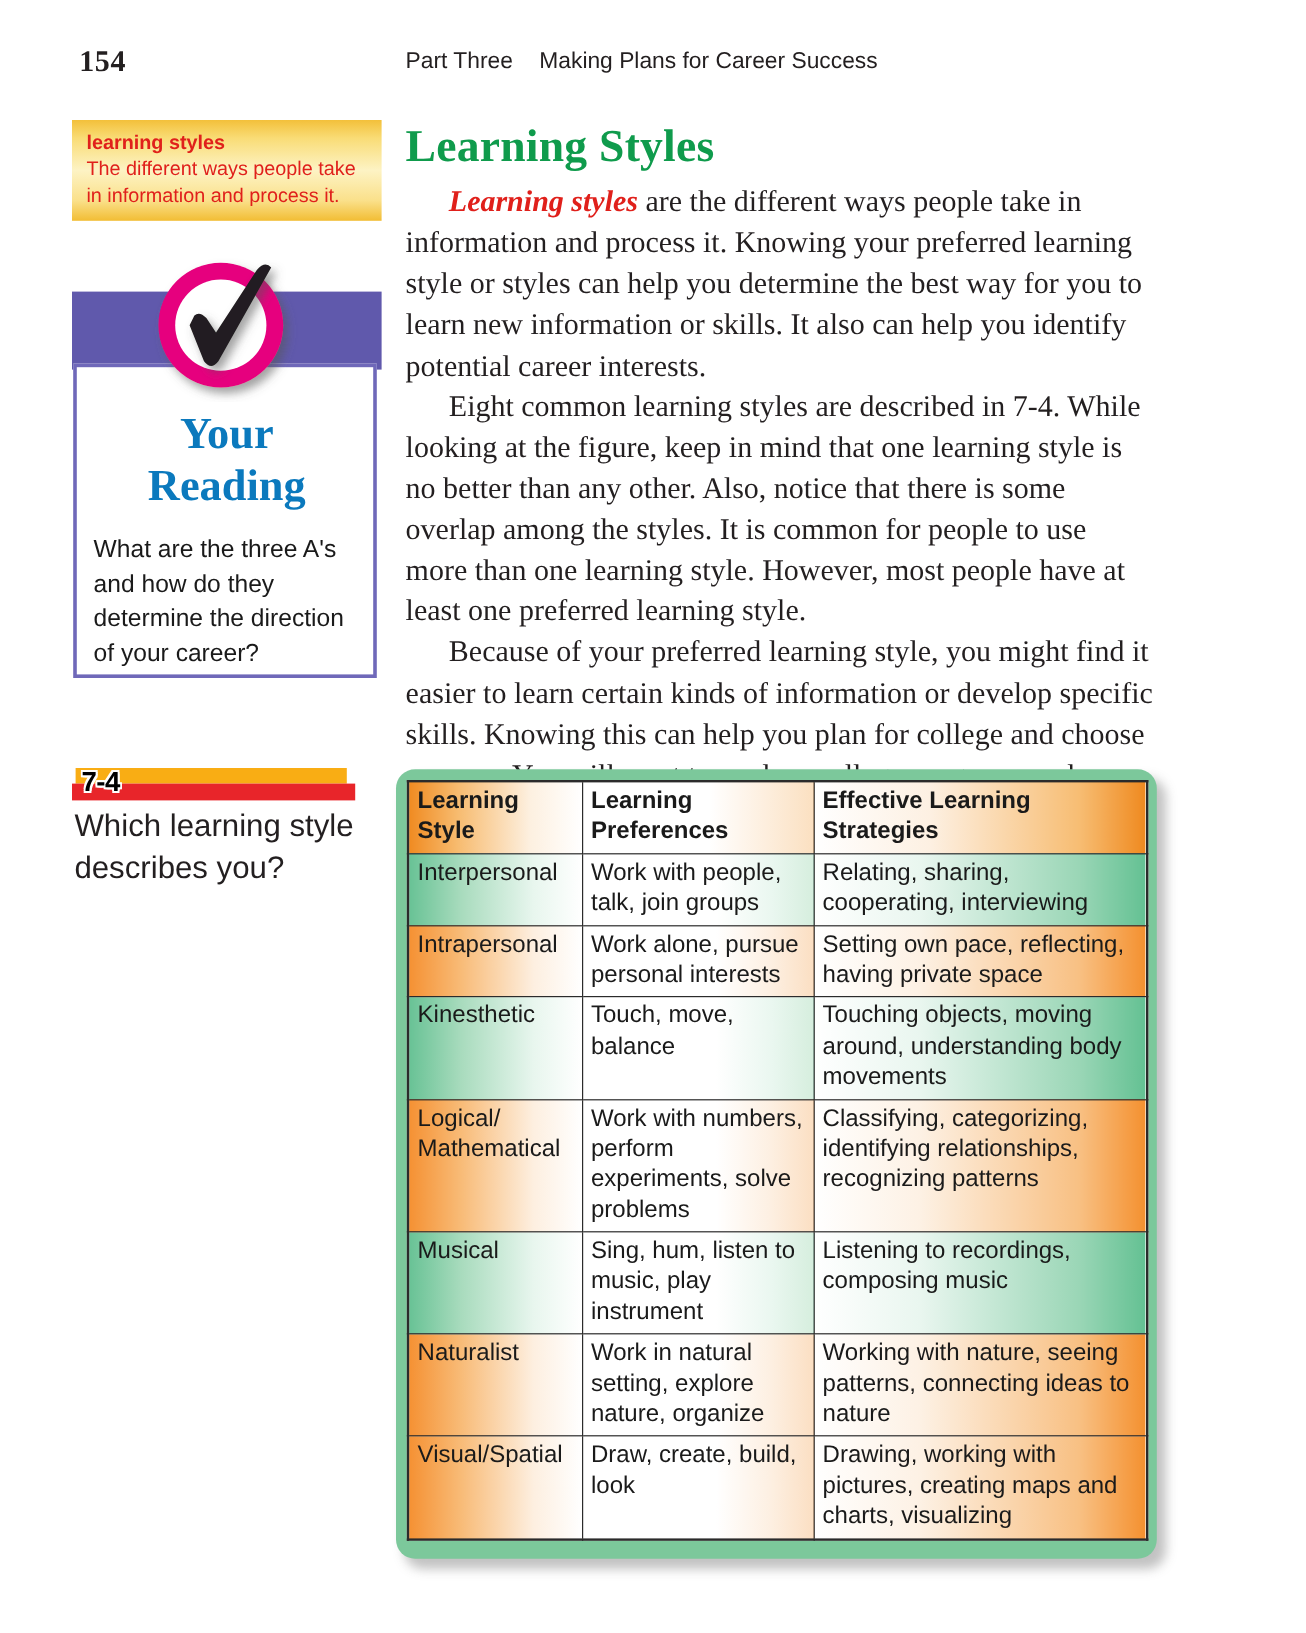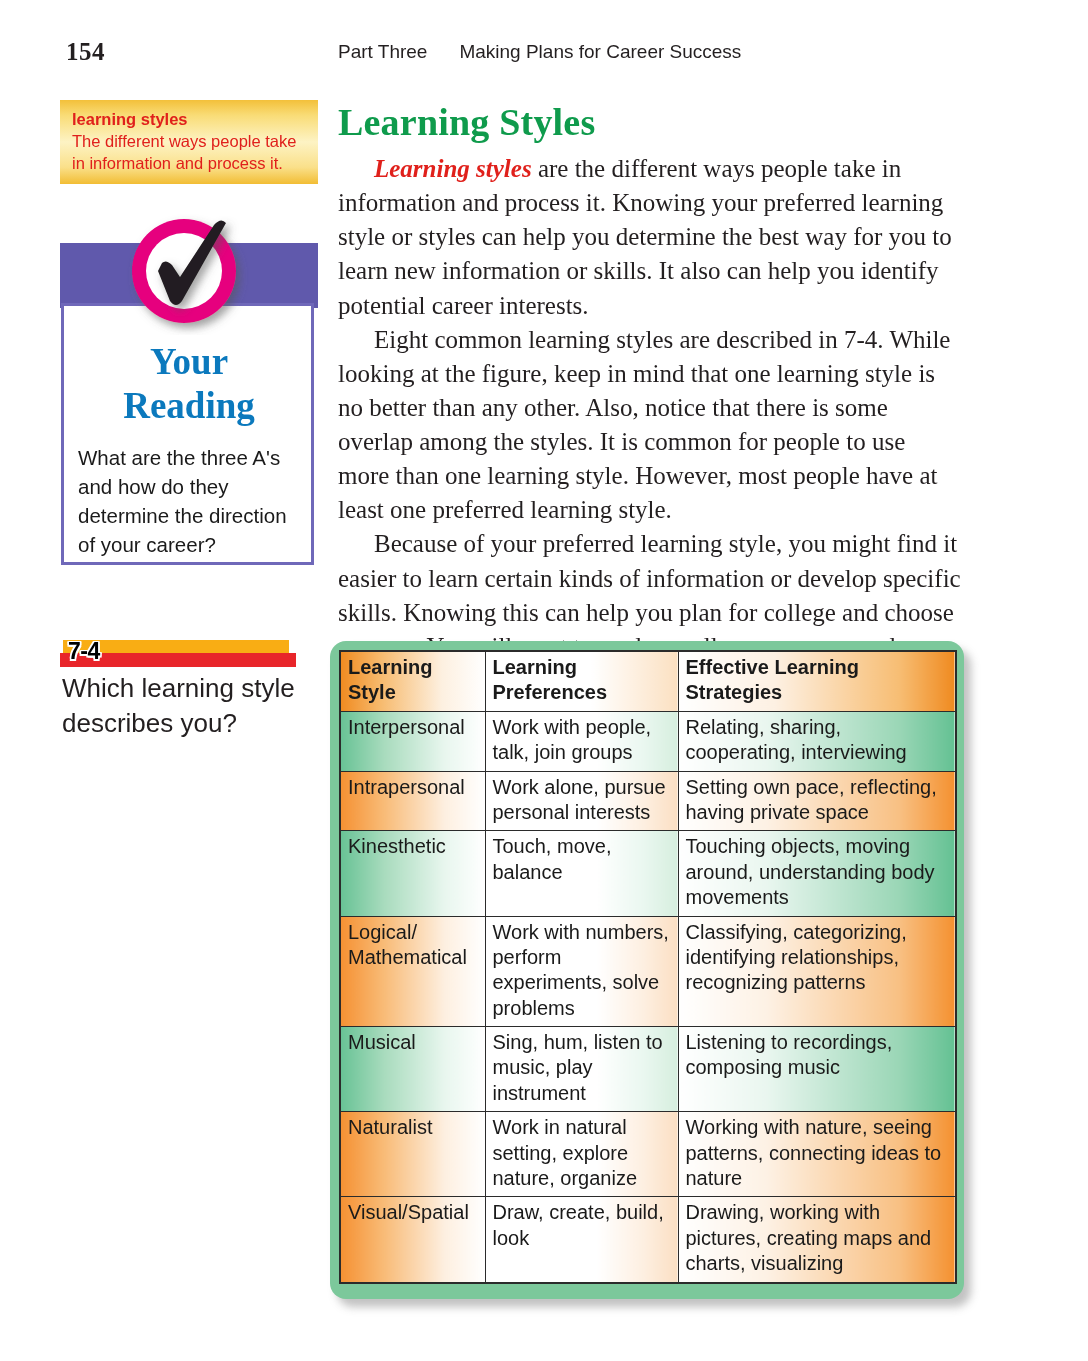--- a/index.html
+++ b/index.html
@@ -33,21 +33,21 @@
     letter-spacing: .5px;
   }
   #running-head {
     position: absolute;
     left: 338px; top: 3px;
     font-family: "Liberation Sans", sans-serif;
     font-size: 19px;
     color: #231f20;
     white-space: nowrap;
   }
-  #running-head .part { margin-right: 32px; }
+  #running-head .part { margin-right: 22px; }
 
   
   #glossary-box {
     position: absolute;
     left: 60px; top: 100px;
     width: 258px;
     height: 84px;
     background: linear-gradient(to bottom,
         #f3c03a 0%, #f9dc76 18%, #fdf3c4 50%, #fae08a 80%, #f2bd34 100%);
     box-sizing: border-box;

